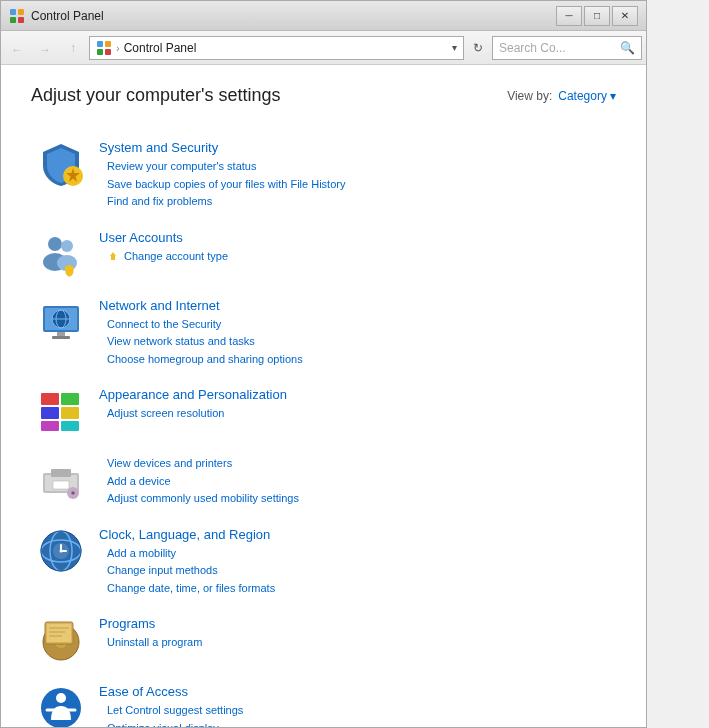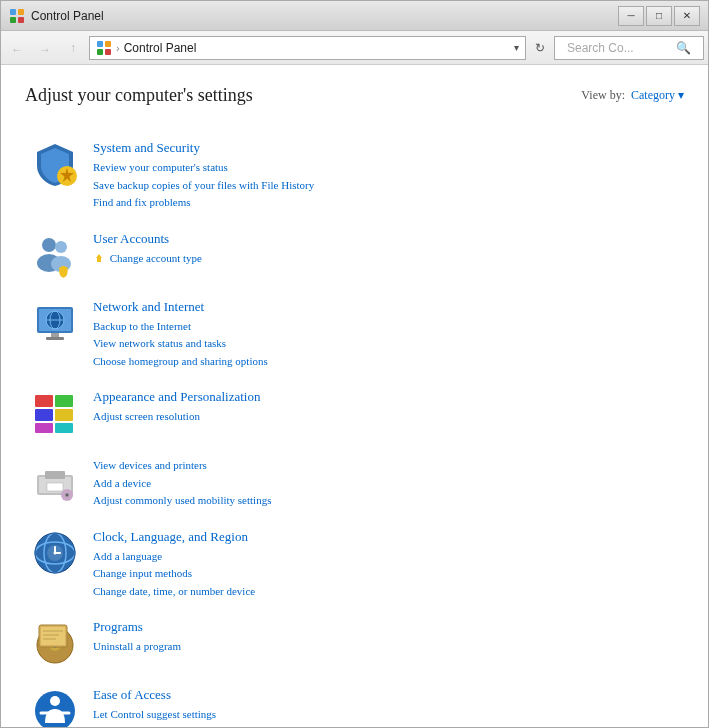--- a/index.html
+++ b/index.html
@@ -7,21 +7,21 @@
       font-family: 'Segoe UI', Tahoma, Geneva, Verdana, sans-serif;
       font-size: 12px;
       background: #f0f0f0;
       width: 709px;
       height: 728px;
       overflow: hidden;
     }
 
     
     .window {
-      width: 709px;
+      width: 647px;
       height: 728px;
       background: #fff;
       border: 1px solid #aaa;
       display: flex;
       flex-direction: column;
     }
 
     .title-bar {
       background: linear-gradient(to bottom, #e8e8e8, #d0d0d0);
       height: 30px;
@@ -147,42 +147,41 @@
       color: #555;
     }
 
     .search-bar {
       width: 150px;
       height: 24px;
       background: #fff;
       border: 1px solid #aaa;
       display: flex;
       align-items: center;
-      padding: 0 12px;
+      padding: 0 6px;
       gap: 4px;
     }
 
     .search-text {
       flex: 1;
       font-size: 12px;
       color: #aaa;
     }
 
     .search-icon {
       color: #555;
       font-size: 12px;
     }
 
     
     .content-area {
       flex: 1;
       background: #fff;
-      padding: 20px 24px;
+      padding: 20px 30px;
       overflow-y: auto;
-      font-family: Liberation Serif, serif;
     }
 
     .page-header {
       display: flex;
       justify-content: space-between;
       align-items: center;
       margin-bottom: 24px;
     }
 
     .page-title {
@@ -243,20 +242,21 @@
       color: #0066cc;
       cursor: pointer;
       margin-bottom: 3px;
       font-weight: 400;
     }
 
     .category-links {
       display: flex;
       flex-direction: column;
       gap: 1px;
+      margin-left: 8px;
     }
 
     .category-link {
       font-size: 11px;
       color: #0066cc;
       cursor: pointer;
       line-height: 1.5;
     }
 
   </style>
@@ -381,21 +381,21 @@
             <ellipse cx="24" cy="21" rx="5" ry="9" fill="none" stroke="#7ab8f0" stroke-width="1"></ellipse>
             <line x1="15" y1="21" x2="33" y2="21" stroke="#7ab8f0" stroke-width="1"></line>
 
             <rect x="20" y="34" width="8" height="5" fill="#a0a0a0"></rect>
             <rect x="15" y="38" width="18" height="3" rx="1" fill="#808080"></rect>
           </svg>
         </div>
         <div class="category-content">
           <div class="category-title">Network and Internet</div>
           <div class="category-links">
-            <span class="category-link">Backup to the Internet</span>
+            <span class="category-link">Connect to the Security</span>
             <span class="category-link">View network status and tasks</span>
             <span class="category-link">Choose homegroup and sharing options</span>
           </div>
         </div>
       </div>
 
       <div class="category-item">
         <div class="category-icon">
           <svg viewBox="0 0 48 48" width="48" height="48">
 
@@ -450,23 +450,23 @@
 
             <circle cx="24" cy="24" r="8" fill="rgba(255,255,255,0.15)"></circle>
             <line x1="24" y1="24" x2="24" y2="18" stroke="white" stroke-width="2" stroke-linecap="round"></line>
             <line x1="24" y1="24" x2="29" y2="24" stroke="white" stroke-width="2" stroke-linecap="round"></line>
             <circle cx="24" cy="24" r="1.5" fill="white"></circle>
           </svg>
         </div>
         <div class="category-content">
           <div class="category-title">Clock, Language, and Region</div>
           <div class="category-links">
-            <span class="category-link">Add a language</span>
+            <span class="category-link">Add a mobility</span>
             <span class="category-link">Change input methods</span>
-            <span class="category-link">Change date, time, or number device</span>
+            <span class="category-link">Change date, time, or files formats</span>
           </div>
         </div>
       </div>
 
       <div class="category-item">
         <div class="category-icon">
           <svg viewBox="0 0 48 48" width="48" height="48">
 
             <circle cx="24" cy="26" r="18" fill="#b89040"></circle>
             <circle cx="24" cy="26" r="18" fill="none" stroke="#906820" stroke-width="1"></circle>

